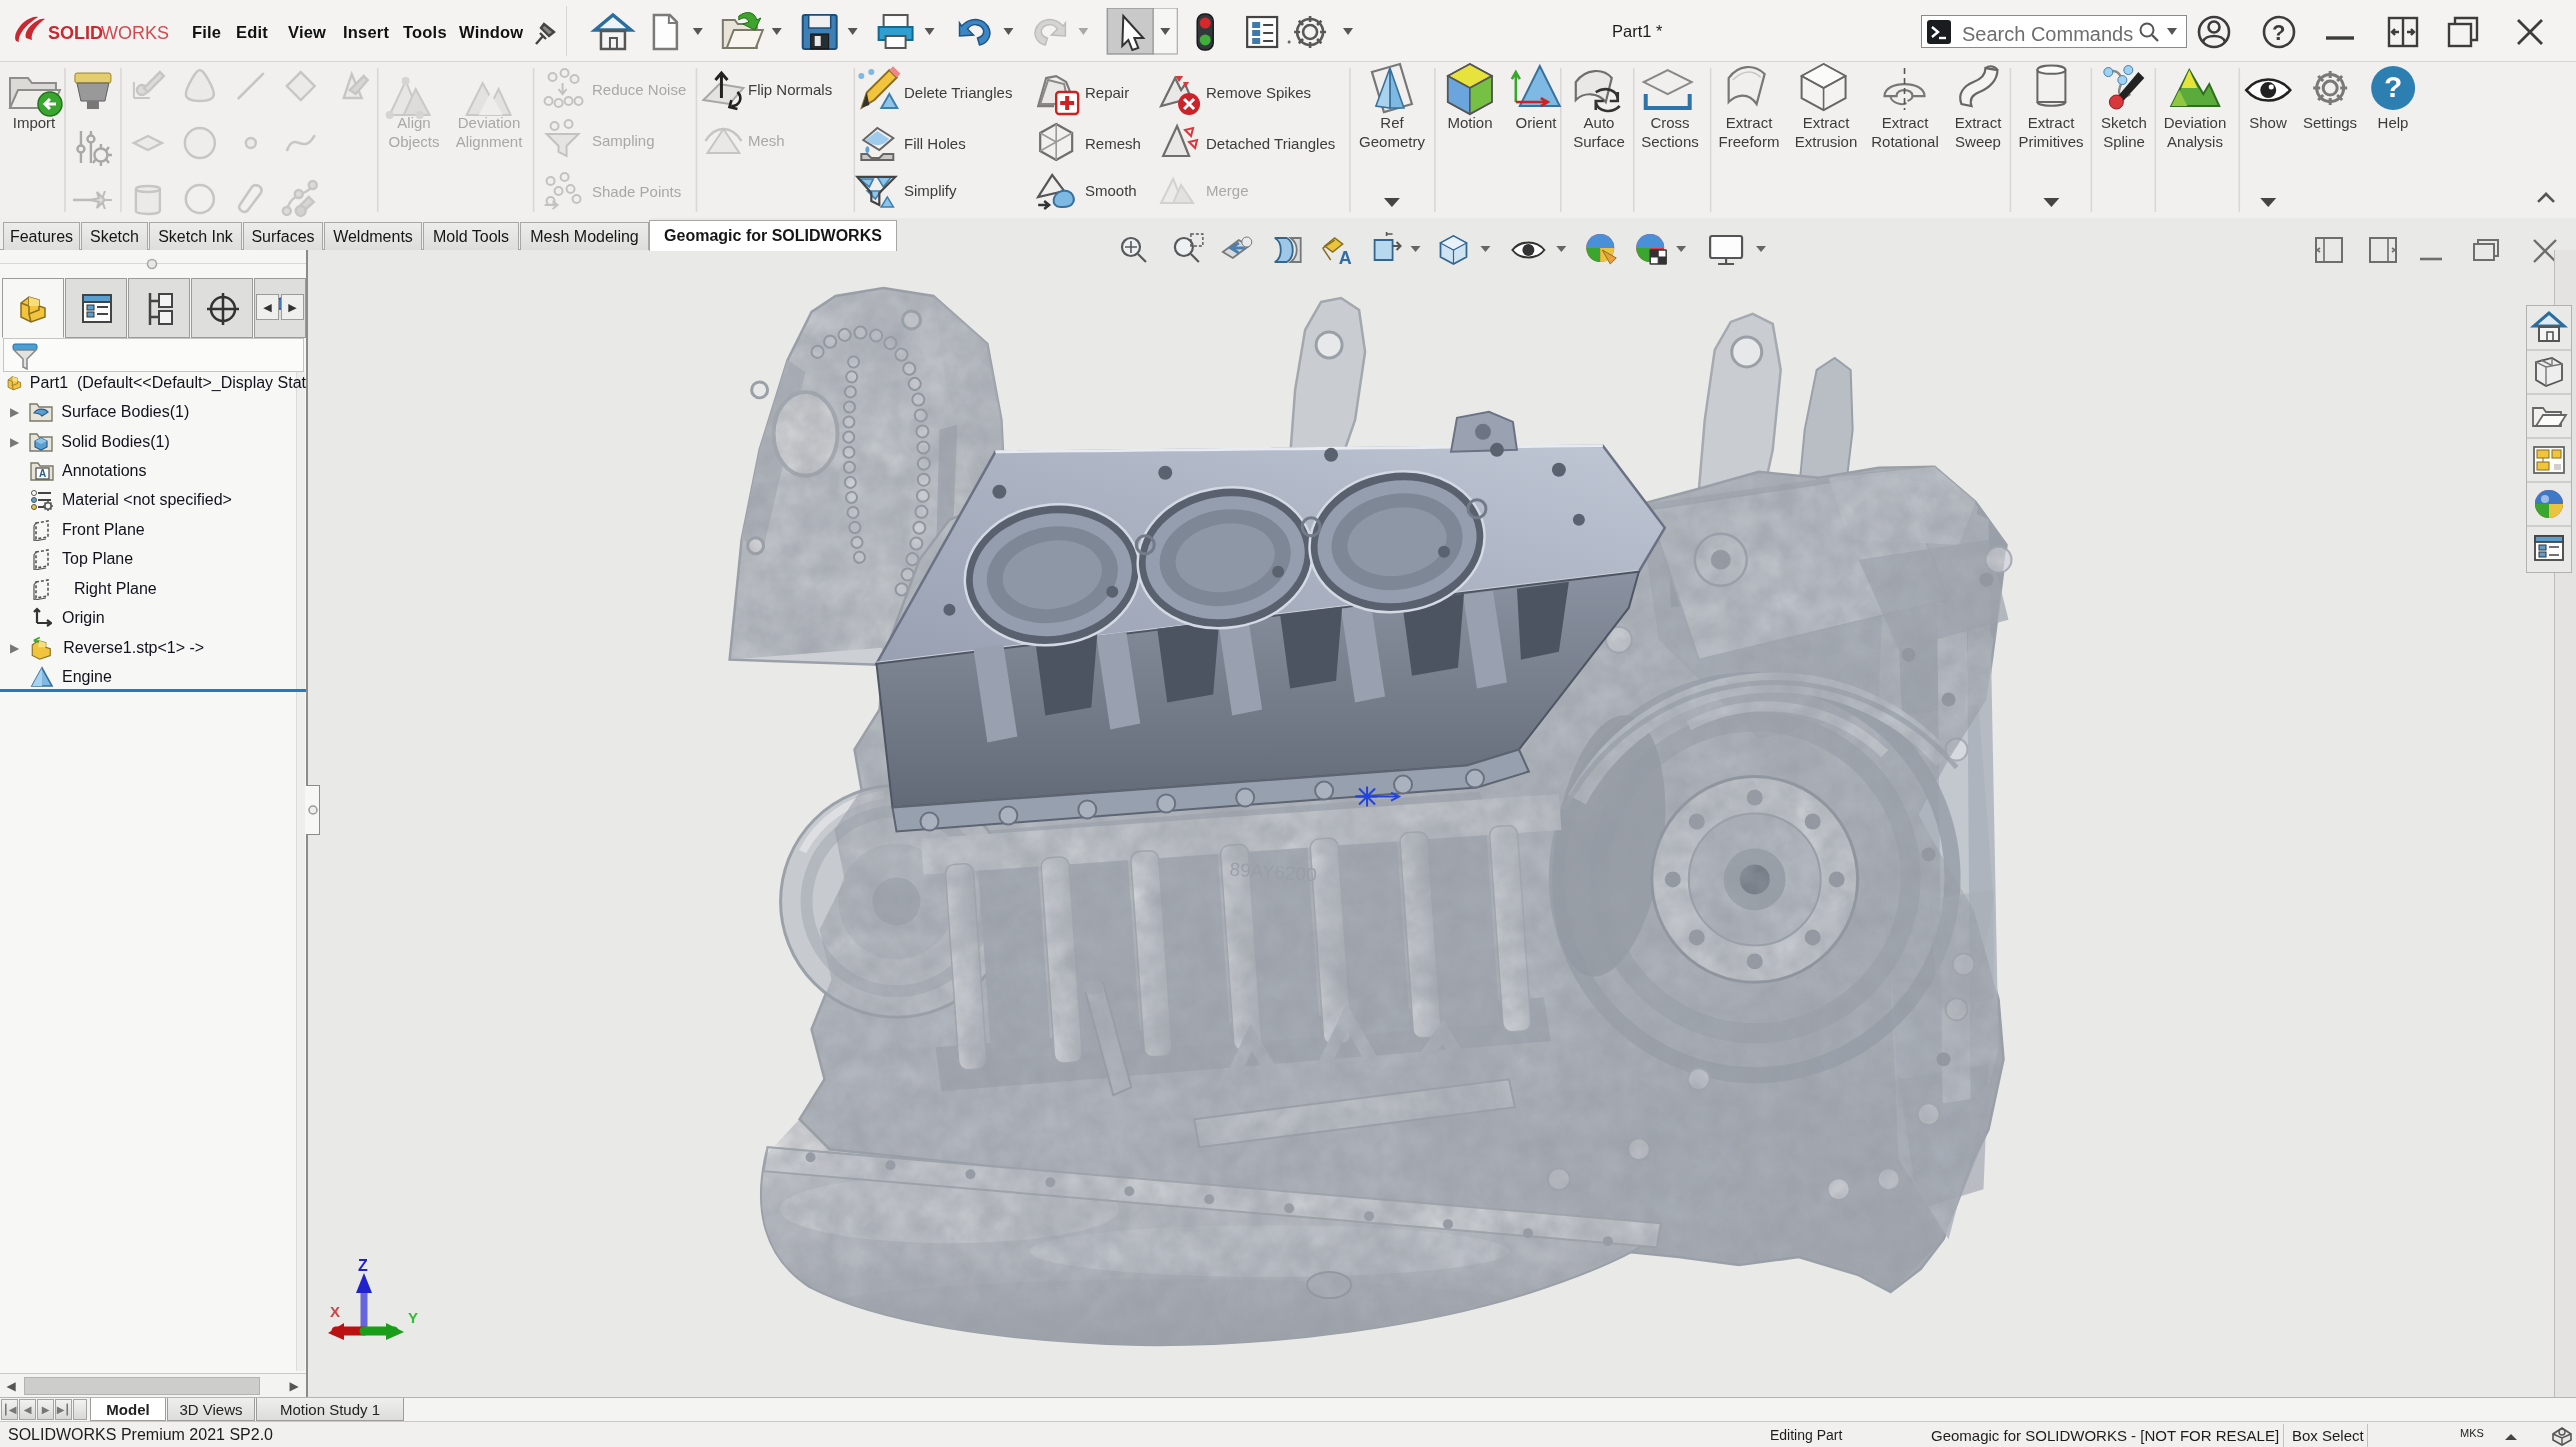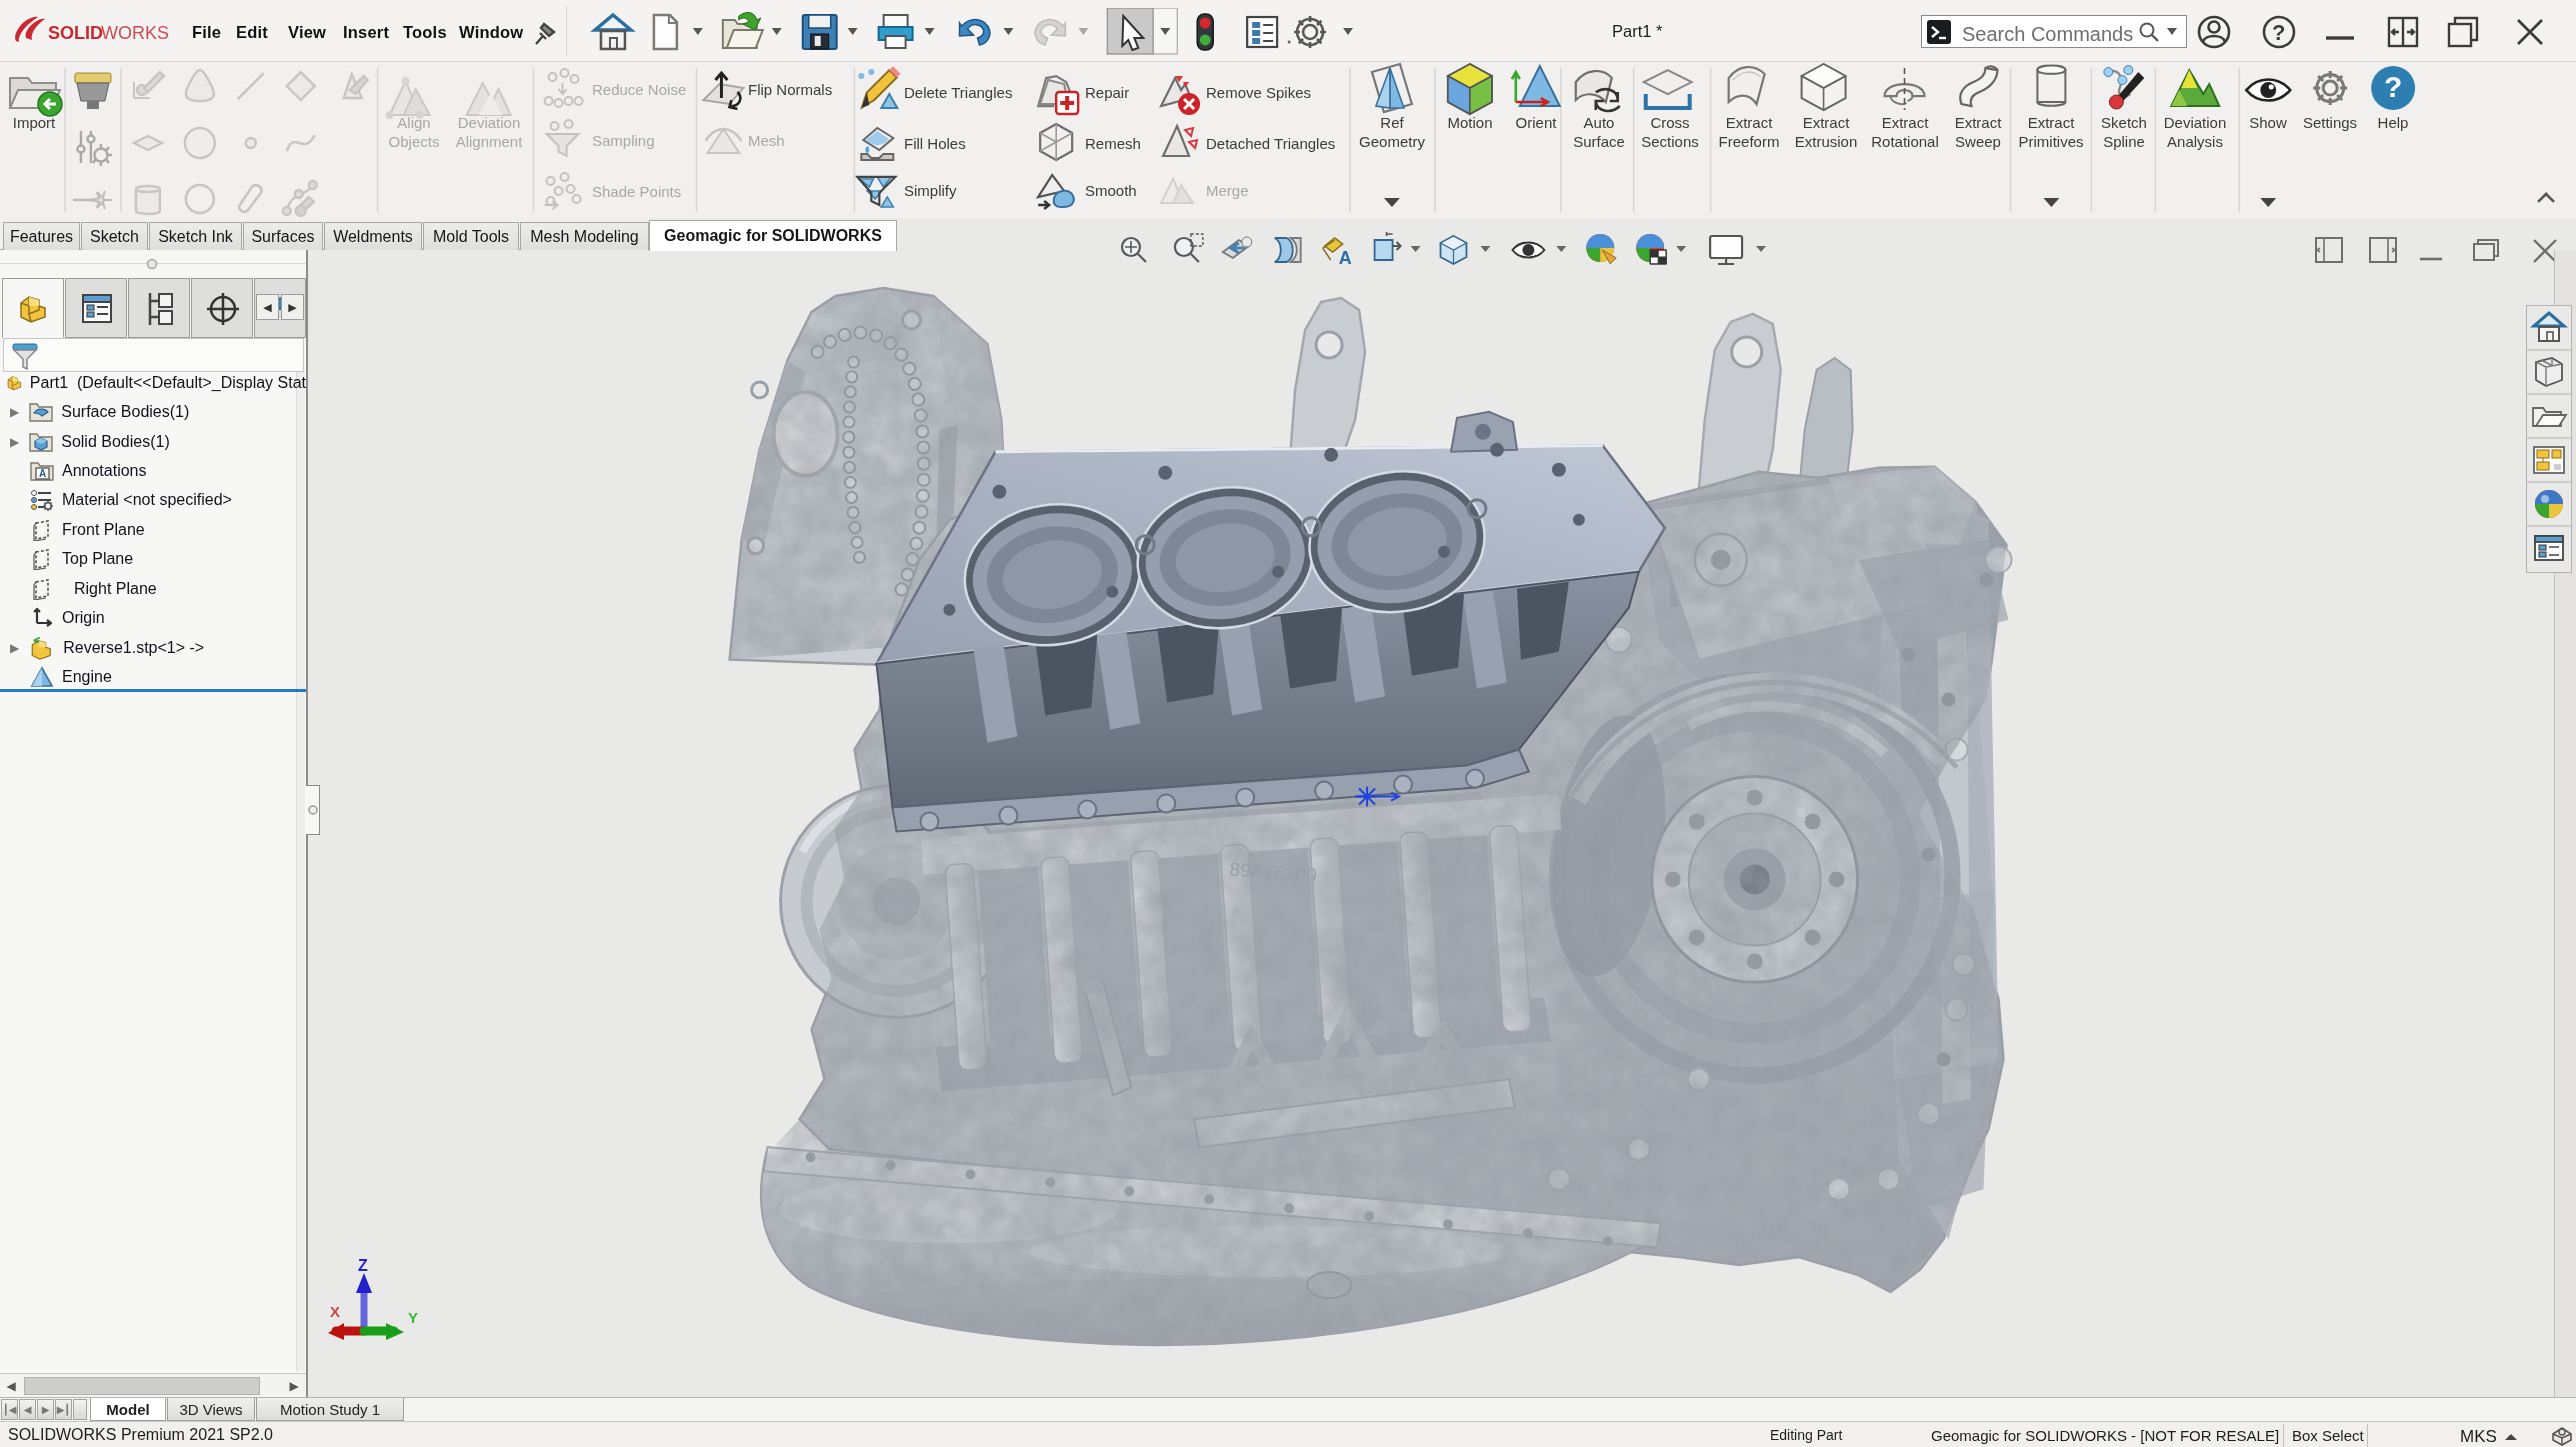--- a/index.html
+++ b/index.html
@@ -1095,21 +1095,21 @@
   <div class="btab" style="left:167px;width:88px">3D Views</div>
   <div class="btab" style="left:256px;width:148px">Motion Study 1</div>
 </div>
 <div class="abs" id="statusbar">
   <span class="abs" style="left:8px;top:4px">SOLIDWORKS Premium 2021 SP2.0</span>
   <span class="abs" style="left:1770px;top:5px;font-size:14px">Editing Part</span>
   <span class="abs" style="left:1931px;top:5px;font-size:15px">Geomagic for SOLIDWORKS - [NOT FOR RESALE]</span>
   <div class="abs" style="left:2283px;top:2px;width:1px;height:23px;background:#c2c1c0"></div>
   <span class="abs" style="left:2292px;top:5px;font-size:15px">Box Select</span>
   <div class="abs" style="left:2367px;top:2px;width:1px;height:23px;background:#c2c1c0"></div>
-  <span class="abs" style="left:2460px;top:5px;font-size:17px">MKS</span>
+  <span class="abs" style="left:2460px;top:5px;font-size:11px">MKS</span>
   <svg class="abs" style="left:2503px;top:10px" width="16" height="10" viewBox="0 0 16 10">
       <path d="M2 8 L8 2 L14 8 Z" fill="#444"></path>
     </svg>
   <svg class="abs" style="left:2550px;top:2px" width="24" height="24" viewBox="0 0 24 24">
       <path d="M3 10 L12 4 L21 10 L21 16 L12 21 L3 16 Z" fill="#e9e8e7" stroke="#555" stroke-width="1.6"></path>
       <path d="M3 10 L12 14 L21 10 M12 14 V21" fill="none" stroke="#555" stroke-width="1.4"></path>
       <circle cx="12" cy="8" r="3" fill="none" stroke="#555" stroke-width="1.4"></circle>
     </svg>
 </div>
 

